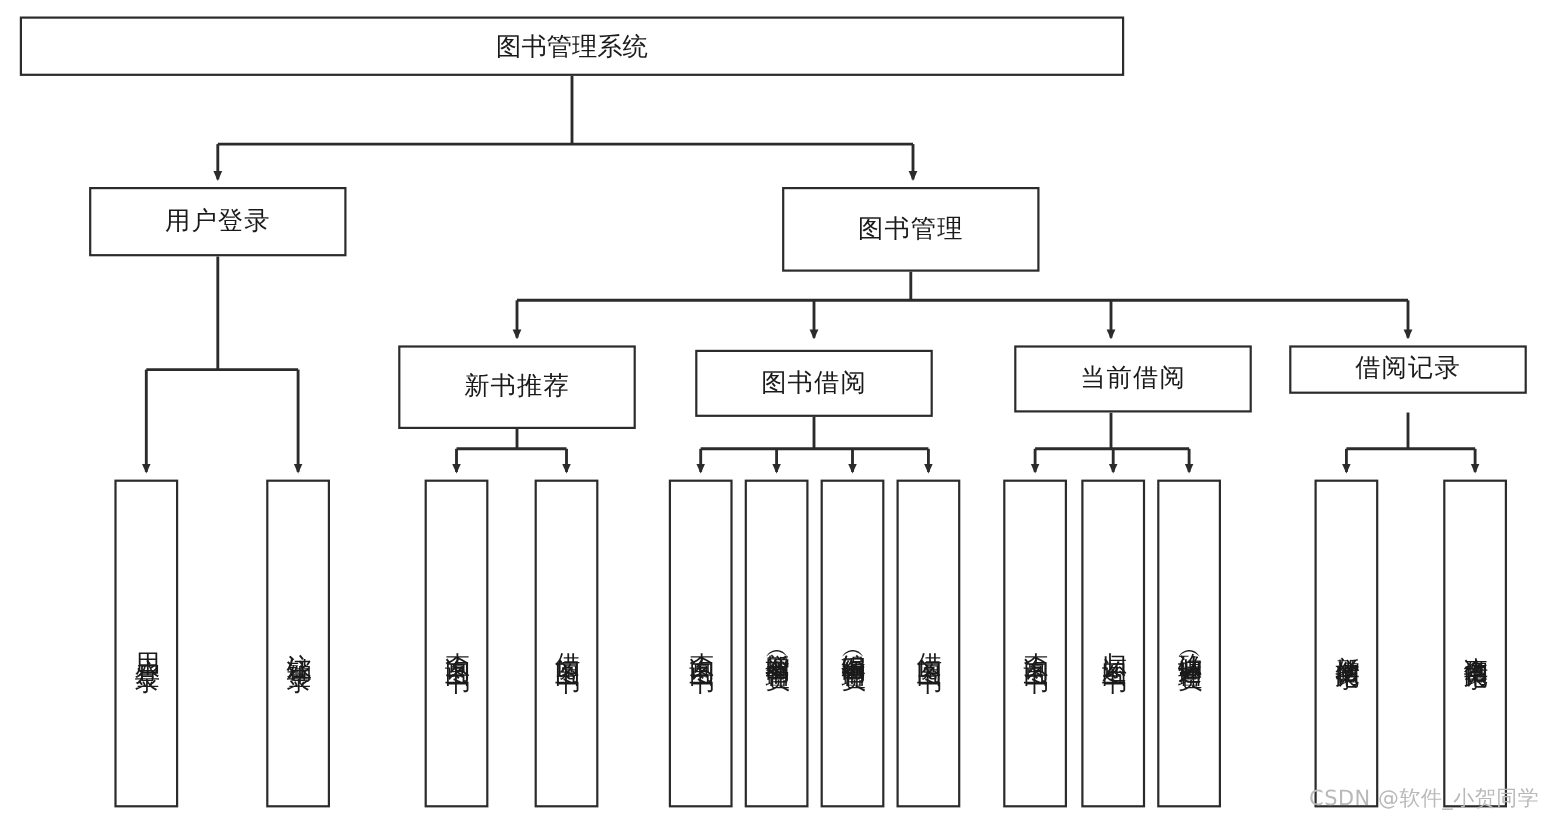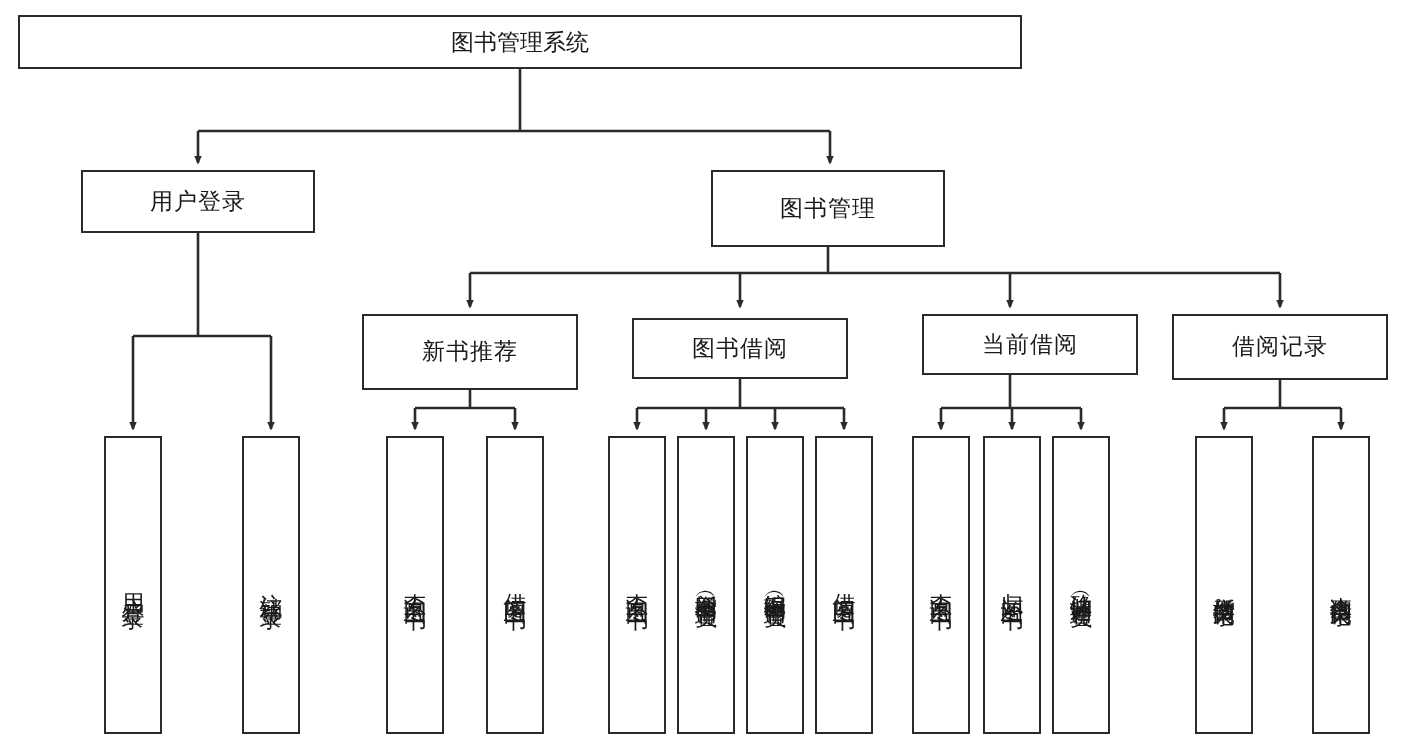--- a/index.html
+++ b/index.html
@@ -142,21 +142,21 @@
 
   <div class="node node-h" style="left:362px;top:314px;width:216px;height:76px;">
     <span>新书推荐</span>
   </div>
   <div class="node node-h" style="left:632px;top:318px;width:216px;height:61px;">
     <span>图书借阅</span>
   </div>
   <div class="node node-h" style="left:902px;top:314px;width:216px;height:61px;margin-left:20px;">
     <span>当前借阅</span>
   </div>
-  <div class="node node-h" style="left:1172px;top:314px;width:216px;height:66px;">
+  <div class="node node-h" style="left:1172px;top:314px;width:216px;height:44px;">
     <span>借阅记录</span>
   </div>
 
   <div class="node node-v" style="left:104px;top:436px;width:58px;height:298px;">
     <span>用户登录</span>
   </div>
   <div class="node node-v" style="left:242px;top:436px;width:58px;height:298px;">
     <span>注销登录</span>
   </div>
 
@@ -190,14 +190,15 @@
     <span>确认归还（管理员）</span>
   </div>
 
   <div class="node node-v tight" style="left:1195px;top:436px;width:58px;height:298px;">
     <span>新增借阅记录</span>
   </div>
   <div class="node node-v tight" style="left:1312px;top:436px;width:58px;height:298px;">
     <span>查询借阅记录</span>
   </div>
 
+  <div class="watermark">CSDN @软件_小贺同学</div>
 
 </div>
 
 </body></html>

